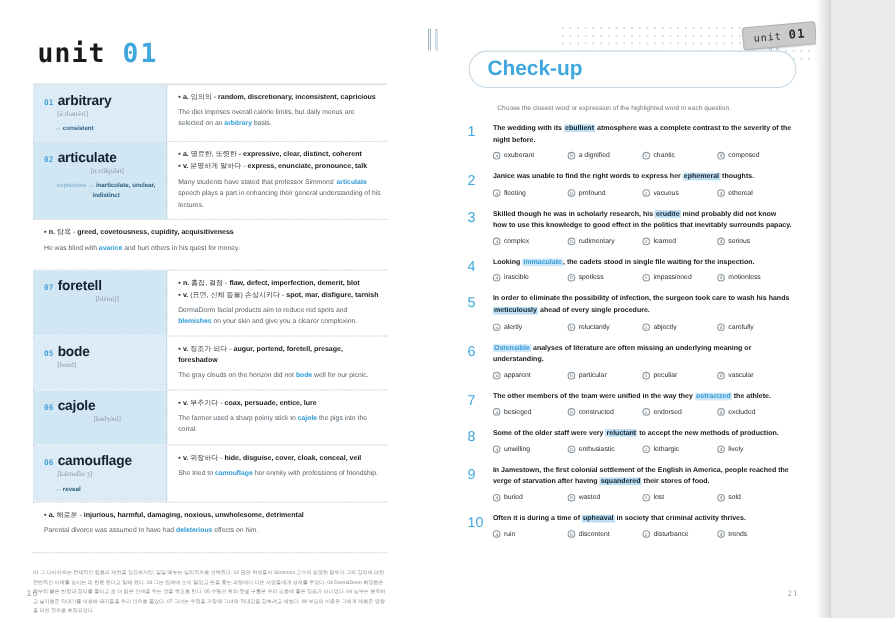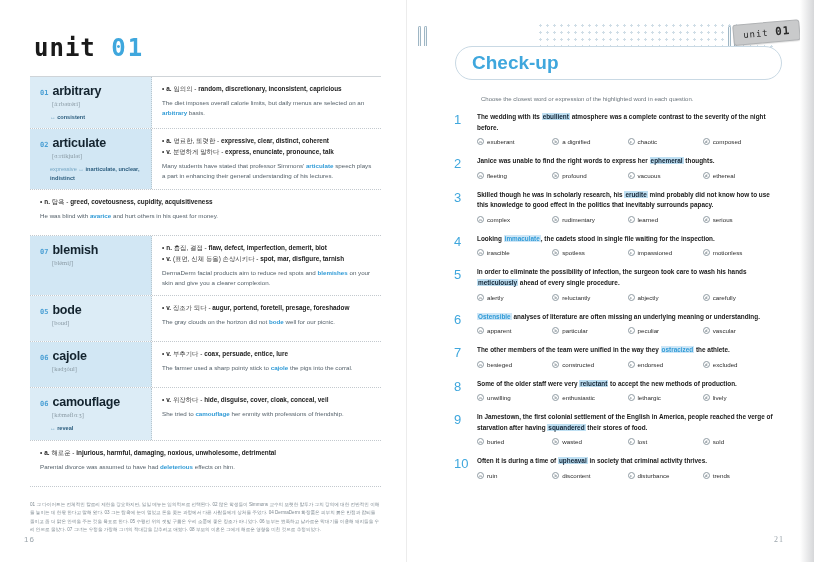--- a/index.html
+++ b/index.html
@@ -4,21 +4,21 @@
 <style>
   * { box-sizing: border-box; margin: 0; padding: 0; }
   body {
     width: 814px; height: 562px;
     background: #e9eaec;
     font-family: "Liberation Sans", sans-serif;
     overflow: hidden;
   }
   .spread {
     position: relative;
-    width: 814px; height: 562px;
+    width: 756px; height: 562px;
     background: #ffffff;
     display: flex;
   }
   .page {
     position: relative;
     height: 562px;
     background: #ffffff;
   }
   .page-left { width: 407px; padding: 28px 26px 10px 30px; }
   .page-right { width: 407px; padding: 28px 26px 10px 28px; }
@@ -48,21 +48,21 @@
     border-bottom: 1px dotted #c3c9ce;
     min-height: 46px;
   }
   .entry-left {
     width: 122px;
     background: #dcecf6;
     padding: 7px 8px 7px 10px;
     border-right: 1px dotted #b9c6ce;
     position: relative;
   }
-  .entry-left.alt { background: #d2e7f4; }
+  .entry-left.alt { background: #d2e7f4; text-align: center; }
   .ent-head { display: flex; align-items: baseline; gap: 4px; }
   .ent-num {
     font-family: "DejaVu Sans Mono", monospace;
     font-size: 7px; color: #4a9fd4; font-weight: bold;
   }
   .ent-word {
     font-size: 12.5px; font-weight: bold; color: #13232e;
     letter-spacing: -0.2px;
   }
   .ent-phon {
@@ -236,21 +236,21 @@
         <div class="entry">
           <div class="entry-right">
             <div class="def-line"><span class="def-bullet">•</span><span class="pos">n.</span> <span class="kr">탐욕 -</span> <span>greed, covetousness, cupidity, acquisitiveness</span></div>
             <div class="example"><span>He was blind with </span><span class="hl">avarice</span><span> and hurt others in his quest for money.</span></div>
           </div>
         </div>
         <div class="entry">
           <div class="entry-left alt">
             <div class="ent-head">
               <span class="ent-num">07</span>
-              <span class="ent-word">blemish</span>
+              <span class="ent-word">foretell</span>
             </div>
             <div class="ent-phon">[blémiʃ]</div>
           </div>
           <div class="entry-right">
             <div class="def-line"><span class="def-bullet">•</span><span class="pos">n.</span> <span class="kr">흠집, 결점 -</span> <span>flaw, defect, imperfection, demerit, blot</span></div>
             <div class="def-line"><span class="def-bullet">•</span><span class="pos">v.</span> <span class="kr">(표면, 신체 등을) 손상시키다 -</span> <span>spot, mar, disfigure, tarnish</span></div>
             <div class="example"><span>DermaDerm facial products aim to reduce red spots and </span><span class="hl">blemishes</span><span> on your skin and give you a clearer complexion.</span></div>
           </div>
         </div>
         <div class="entry">

